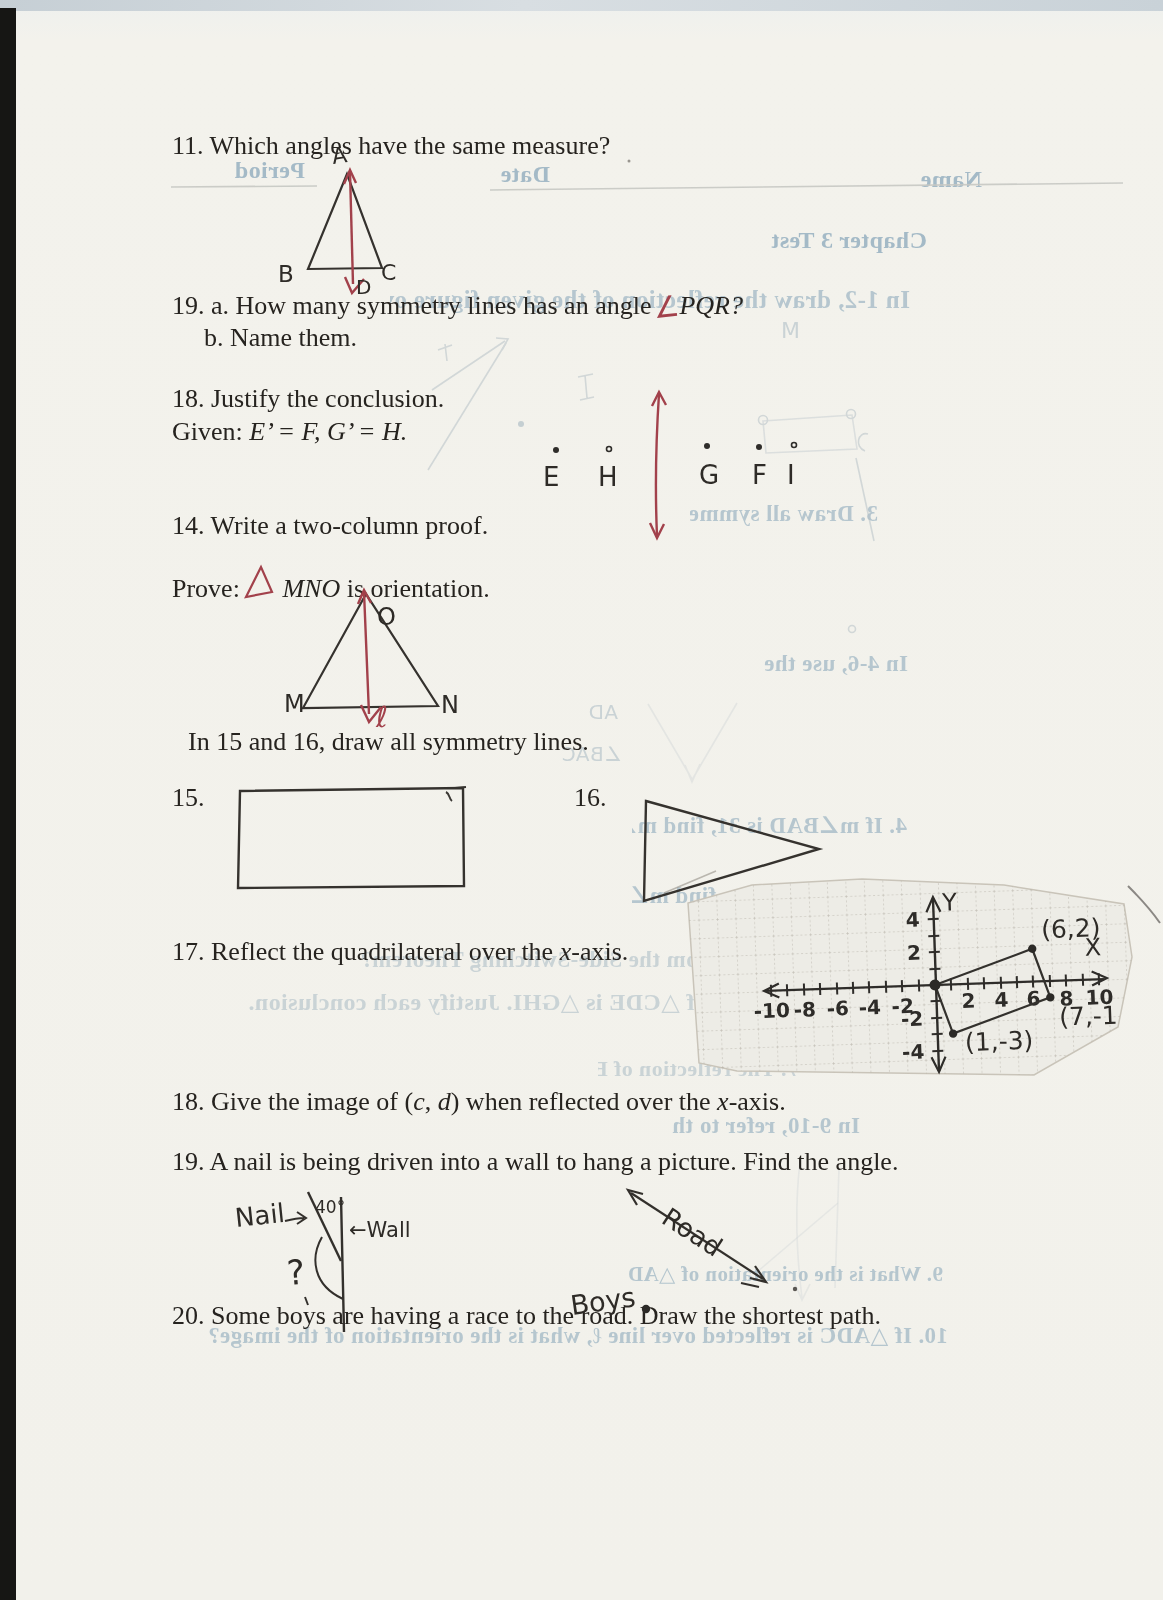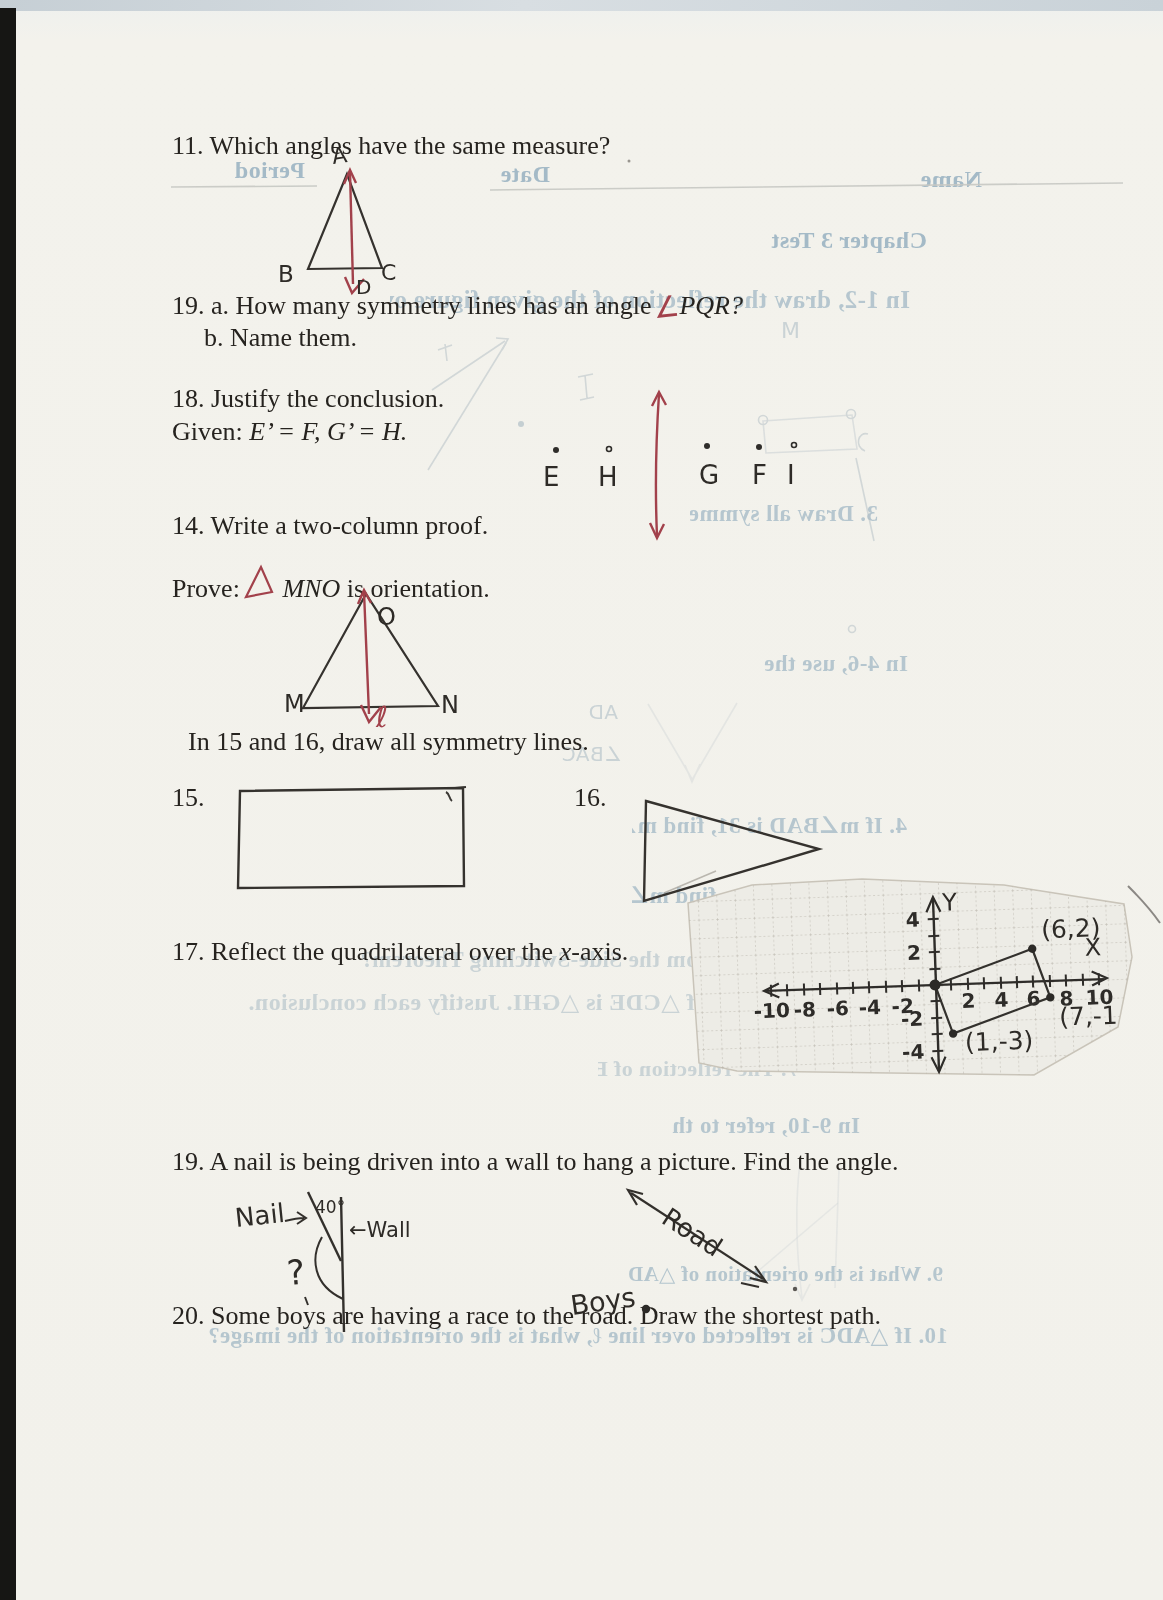--- a/index.html
+++ b/index.html
@@ -112,20 +112,23 @@
     <span>15.</span>
   </div>
   <div class="pt" style="left:574px;top:783px">
     <span>16.</span>
   </div>
 
   <div class="pt" style="left:172px;top:937px">
     <span>17. Reflect the quadrilateral over the </span><span class="pti">x</span><span>-axis.</span>
   </div>
 
+  <div class="pt" style="left:172px;top:1087px">
+    <span>18. Give the image of (</span><span class="pti">c</span><span>, </span><span class="pti">d</span><span>) when reflected over the </span><span class="pti">x</span><span>-axis.</span>
+  </div>
 
   <div class="pt" style="left:172px;top:1147px">
     <span>19. A nail is being driven into a wall to hang a picture. Find the angle.</span>
   </div>
   <div class="pt" style="left:172px;top:1301px">
     <span>20. Some boys are having a race to the road. Draw the shortest path.</span>
   </div>
 
   <svg width="1163" height="1600" viewBox="0 0 1163 1600">
     <defs>

